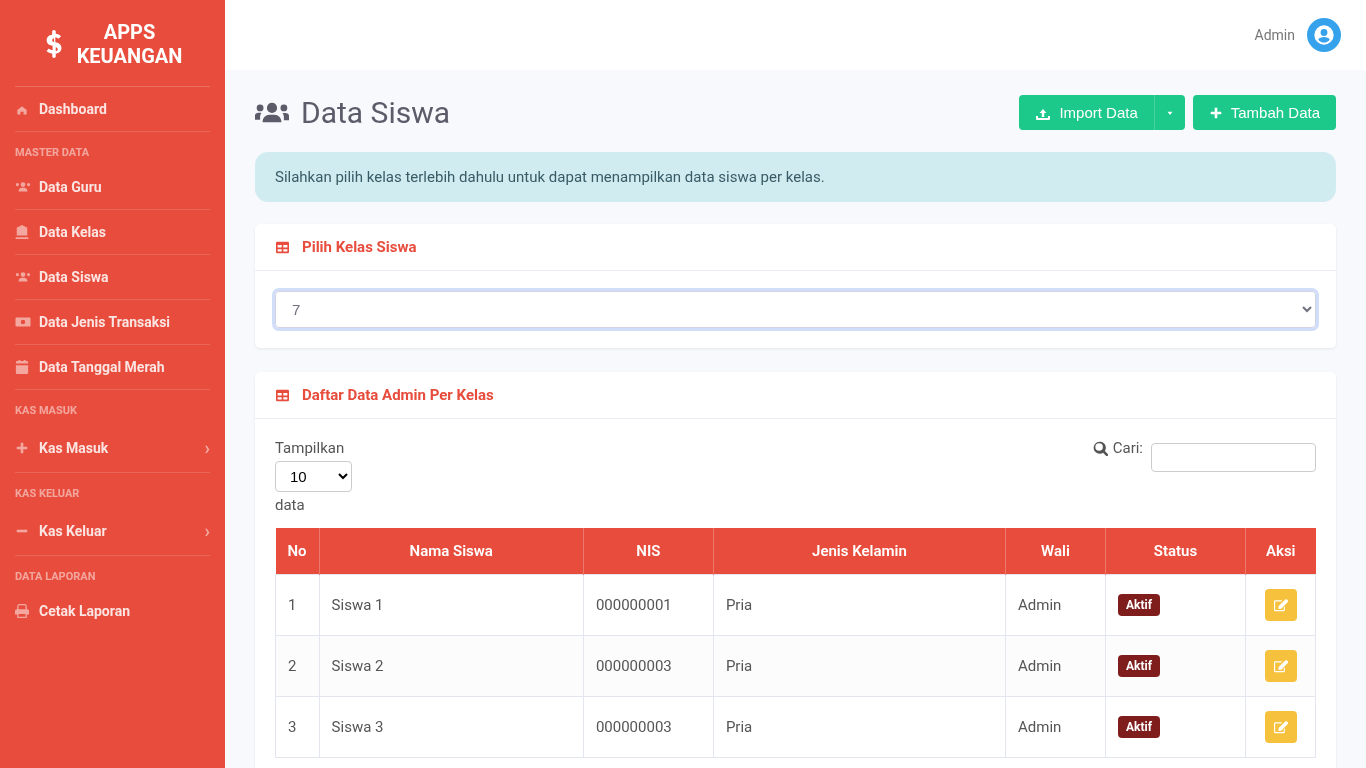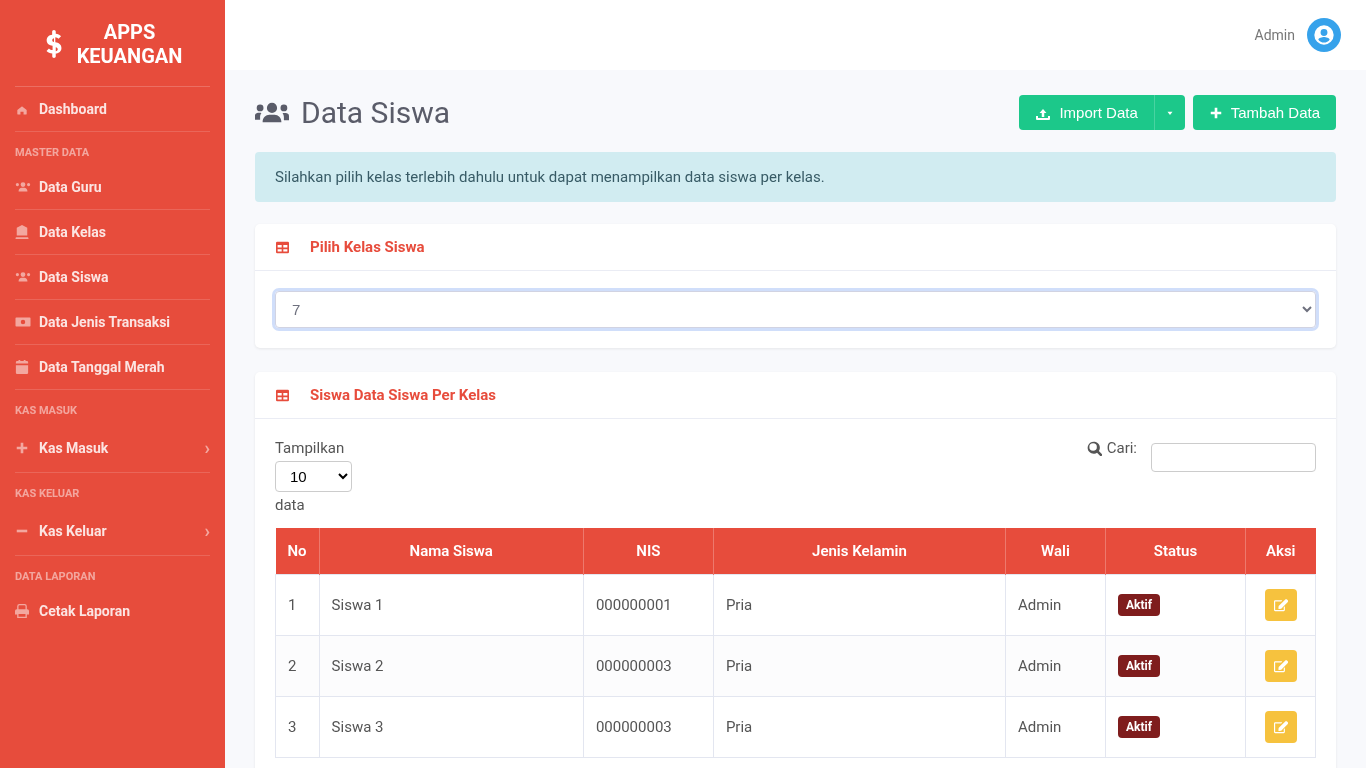--- a/index.html
+++ b/index.html
@@ -30,31 +30,31 @@
 .page-title { display:flex; align-items:center; gap:12px; font-size: 30px; color:#5a5c69; font-weight:400; }
 .page-title .icon { font-size:28px; color:#5a5c69; }
 .header-actions { display:flex; gap:8px; }
 
 .btn { display:inline-flex; align-items:center; gap:8px; padding: 9px 16px; border-radius:4px; font-size:15px; cursor:pointer; border:none; color:#fff; font-weight:500; }
 .btn-green { background:#1cc88a;align-items:center; }
 .btn-split { display:flex; }
 .btn-split .btn { border-radius:4px 0 0 4px; }
 .btn-split .caret { background:#1cc88a; border-left:1px solid rgba(255,255,255,0.2); padding:9px 10px; border-radius:0 4px 4px 0; color:#fff; cursor:pointer; display:flex; align-items:center; }
 
-.alert { background:#d1ecf1; color:#385b66; padding: 16px 20px; border-radius:4px; margin-bottom:22px; font-size:15px; }
+.alert { background:#d1ecf1; color:#385b66; padding: 16px 20px; border-radius:13px; margin-bottom:22px; font-size:15px; }
 
 .card { background:#fff; border-radius:5px; box-shadow:0 1px 3px rgba(0,0,0,0.08); margin-bottom:24px; }
-.card-header { padding:14px 20px; border-bottom:1px solid #eaecf4; font-weight:700; color:#e74c3c; font-size:15px; display:flex; align-items:center; gap:20px; }
+.card-header { padding:14px 20px; border-bottom:1px solid #eaecf4; font-weight:700; color:#e74c3c; font-size:15px; display:flex; align-items:center; gap:12px; }
 .card-body { padding:20px; }
 
 .form-select { width:100%; padding:8px 12px; border:1px solid #d1d3e2; border-radius:4px; font-size:15px; background:#fff; outline: 3px solid rgba(120,160,240,0.35); outline-offset:0; color:#6e707e; }
 
 .dt-controls { display:flex; justify-content:space-between; margin-bottom:14px; font-size:15px; color:#555; }
 .dt-length select { padding:5px 28px 5px 10px; border:1px solid #ccc; border-radius:4px; margin:4px 0; font-size:15px; background:#fff; }
-.dt-search { display:flex; align-items:flex-start; gap:14px; }
+.dt-search { display:flex; align-items:flex-start; gap:8px; }
 .dt-search input { padding:5px 8px; border:1px solid #ccc; border-radius:4px; font-size:15px; width:165px; margin-top:4px; }
 .dt-search label { display:flex; align-items:center; gap:5px; }
 
 table.data { width:100%; border-collapse:collapse; }
 table.data thead th { background:#e74c3c; color:#fff; padding:14px 12px; font-weight:600; font-size:15px; text-align:center; border-right:1px solid rgba(255,255,255,0.25); }
 table.data thead th:last-child { border-right:none; }
 table.data tbody td { padding:14px 12px; border:1px solid #e3e6f0; color:#555; font-size:15px; vertical-align:middle; }
 table.data tbody tr:nth-child(even) td { background:#fcfcfd; }
 
 .badge { display:inline-block; padding:4px 8px; border-radius:4px; font-size:12px; font-weight:700; color:#fff; }
@@ -248,21 +248,21 @@
         </div>
       </div>
 
       <div class="card">
         <div class="card-header">
           <span>
             <svg width="15" height="13" viewBox="0 0 512 512" fill="#e74c3c">
                 <path d="M464 32H48A48 48 0 000 80v352a48 48 0 0048 48h416a48 48 0 0048-48V80a48 48 0 00-48-48zM224 416H64v-96h160v96zm0-160H64v-96h160v96zm224 160H288v-96h160v96zm0-160H288v-96h160v96z"></path>
               </svg>
           </span>
-          <span>Siswa Data Siswa Per Kelas</span>
+          <span>Daftar Data Admin Per Kelas</span>
         </div>
         <div class="card-body">
 
           <div class="dt-controls">
             <div class="dt-length">
               <div>Tampilkan</div>
               <select>
                 <option>10</option>
               </select>
               <div>data</div>

